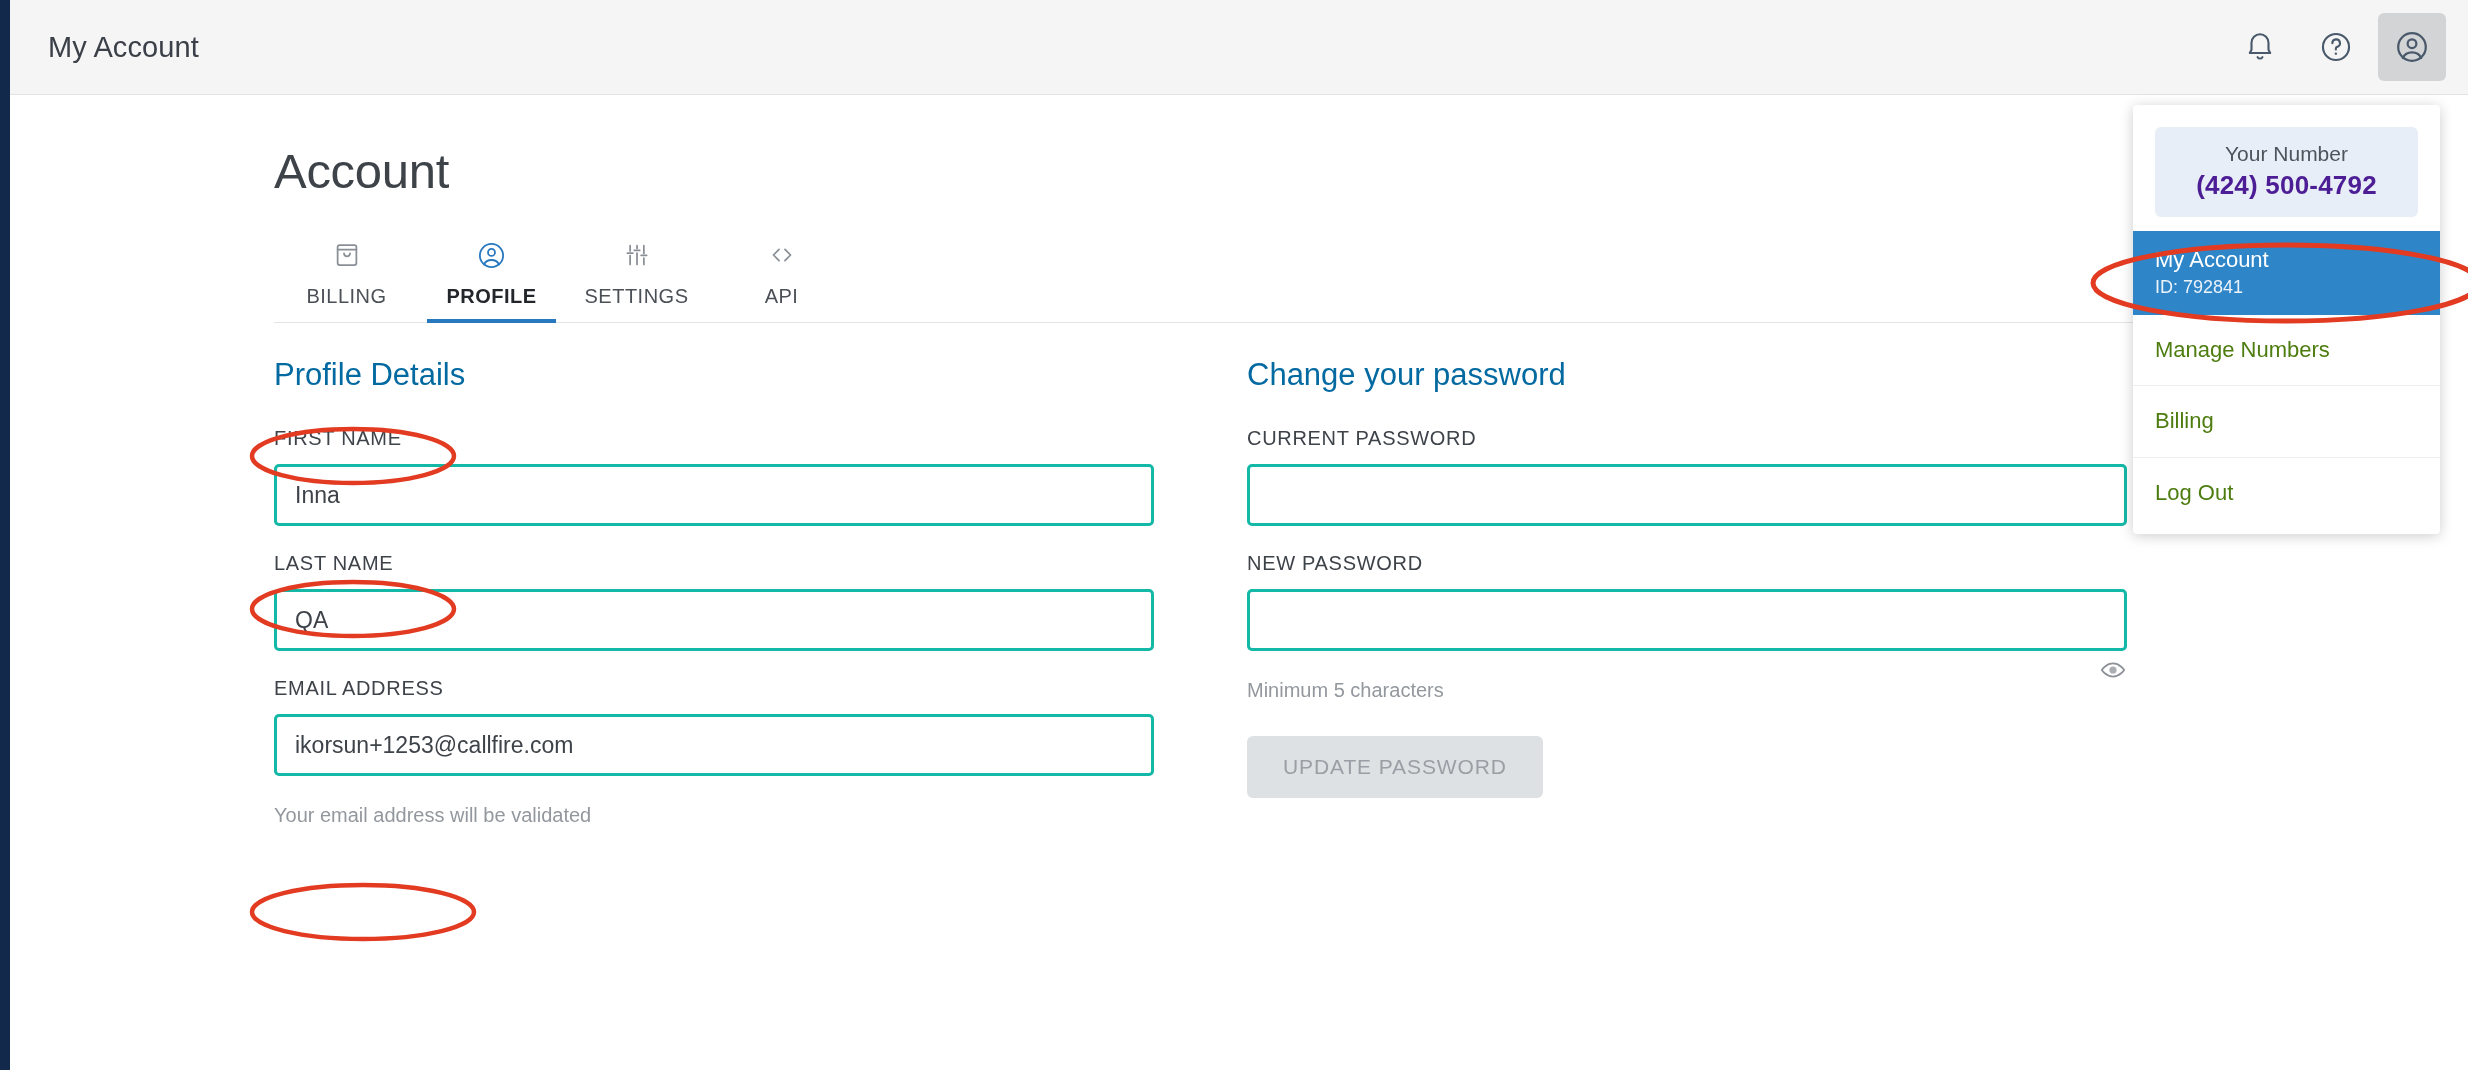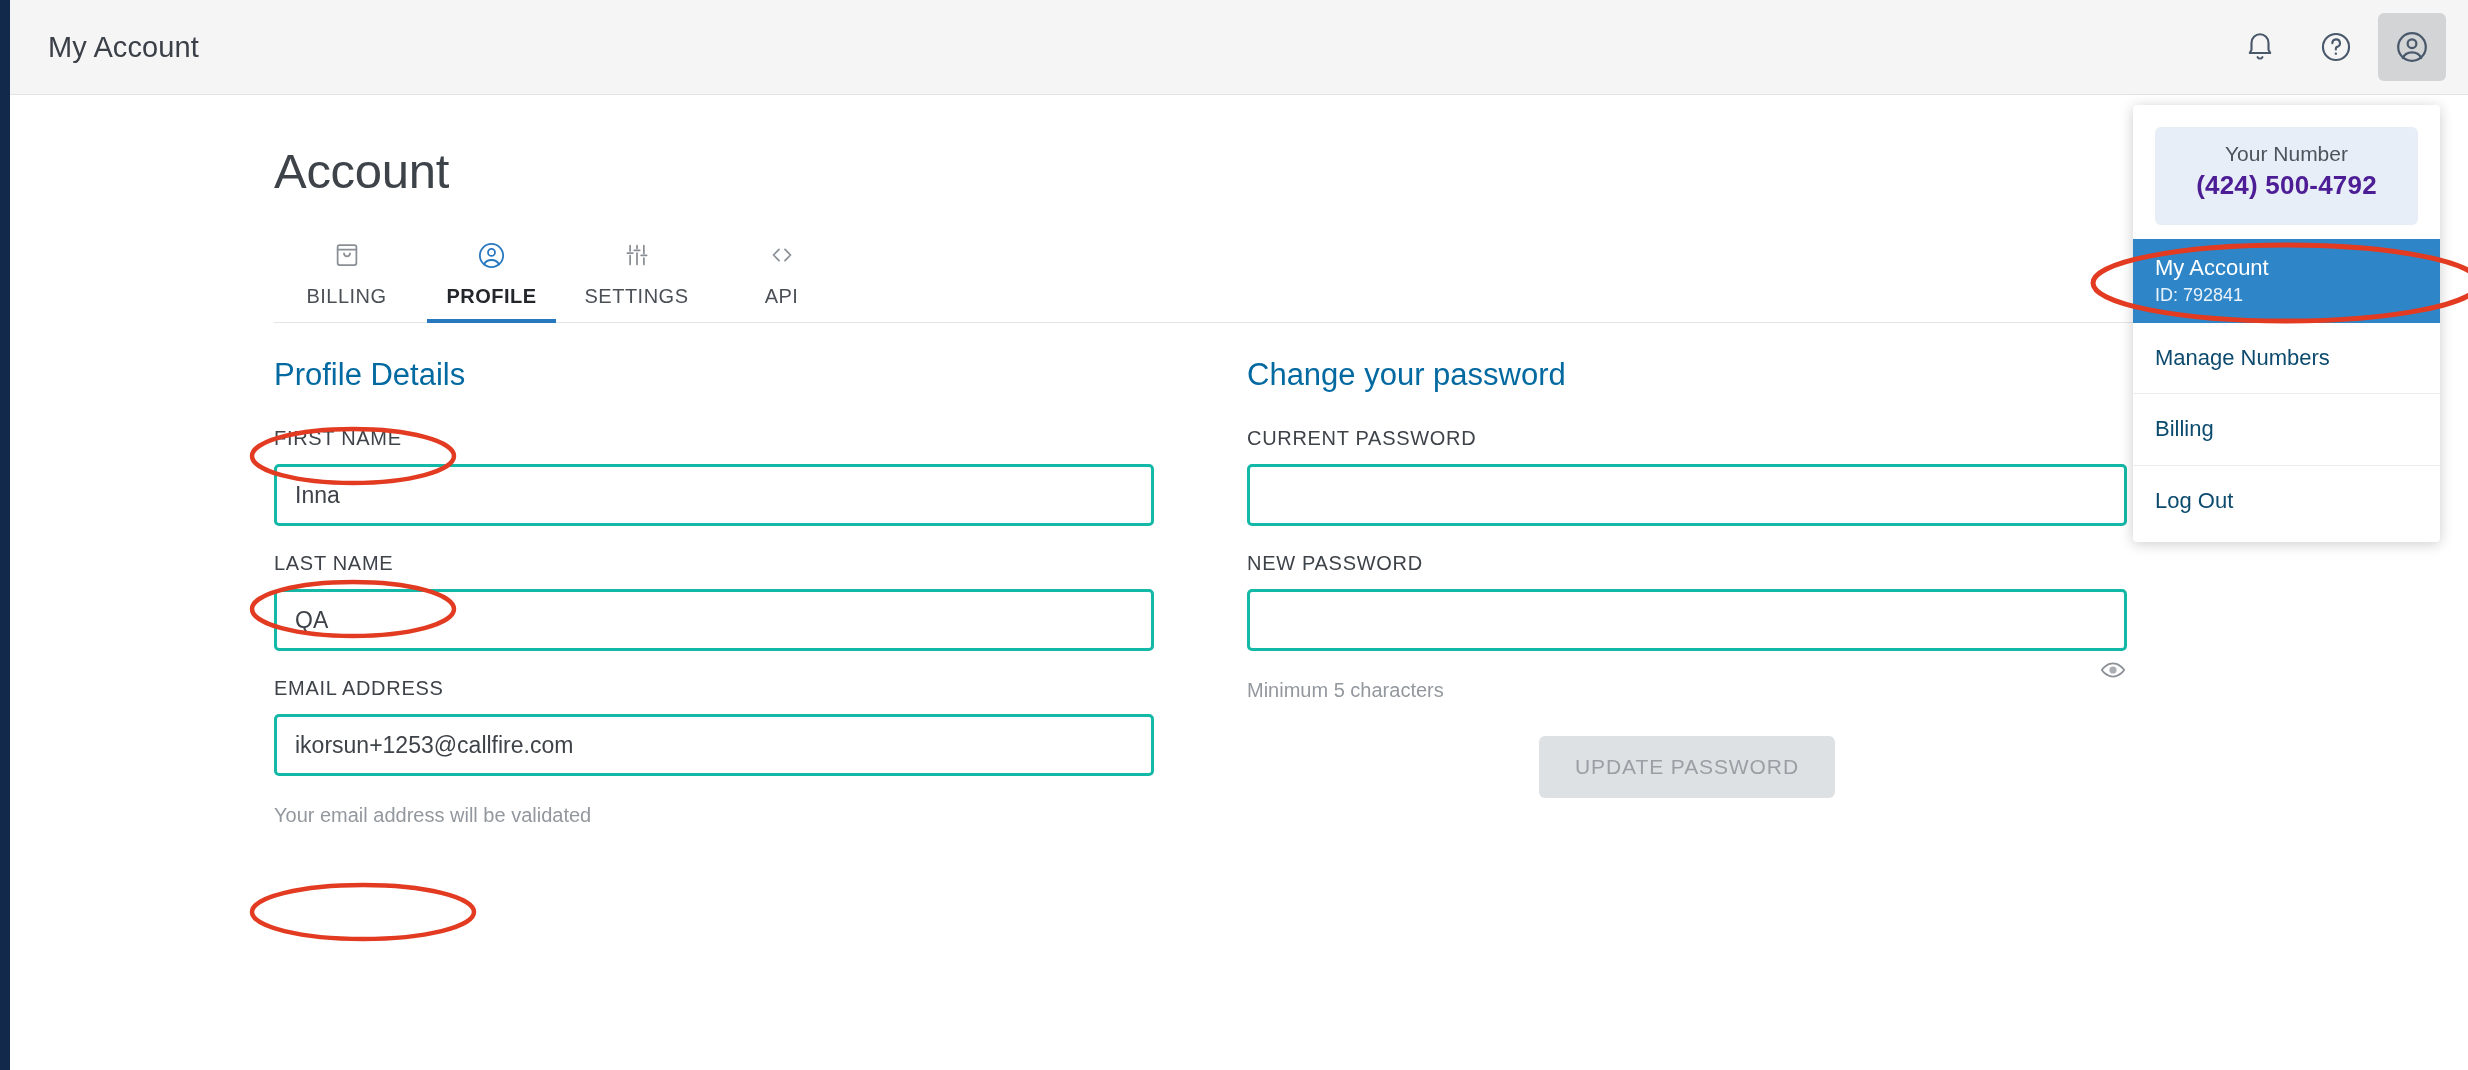--- a/index.html
+++ b/index.html
@@ -163,21 +163,21 @@
   }
   .eye {
     position: absolute;
     right: 20px;
     bottom: 18px;
     width: 28px; height: 28px;
     color: #8d9298;
     cursor: pointer;
   }
 
-  .btn-row { margin-top: 34px; display: flex; justify-content: center; width: 880px; }
+  .btn-row { margin-top: 34px; display: flex; justify-content: flex-start; width: 880px; }
   .btn-disabled {
     background: #dee1e4;
     color: #9a9fa5;
     border: none;
     border-radius: 6px;
     font-family: "Liberation Sans", sans-serif;
     font-size: 21px;
     letter-spacing: 0.9px;
     padding: 19px 36px;
     cursor: default;
@@ -191,30 +191,30 @@
     background: #ffffff;
     border-radius: 4px;
     box-shadow: 0 2px 14px rgba(0,0,0,0.20);
     z-index: 60;
     padding-bottom: 6px;
   }
   .num-box {
     margin: 22px 22px 14px 22px;
     background: #e8eef7;
     border-radius: 6px;
-    padding: 14px 10px 24px 10px;
+    padding: 14px 10px 16px 10px;
     text-align: center;
   }
   .num-label { font-size: 21px; color: #4e545b; line-height: 1.25; }
   .num-value { font-size: 26px; color: #4c1d95; font-weight: 700; letter-spacing: 0.2px; margin-top: 3px; }
 
   .dd-item {
     padding: 23px 22px;
     font-size: 22px;
-    color: #0c4a6e;
+    color: #4d7c0f;
     border-bottom: 1px solid #eceded;
     cursor: pointer;
     line-height: 1.1;
   }
   .dd-item:last-child { border-bottom: none; }
   .dd-item.highlight {
     background: #2e86c8;
     color: #ffffff;
     border-bottom: none;
     padding: 17px 22px;

